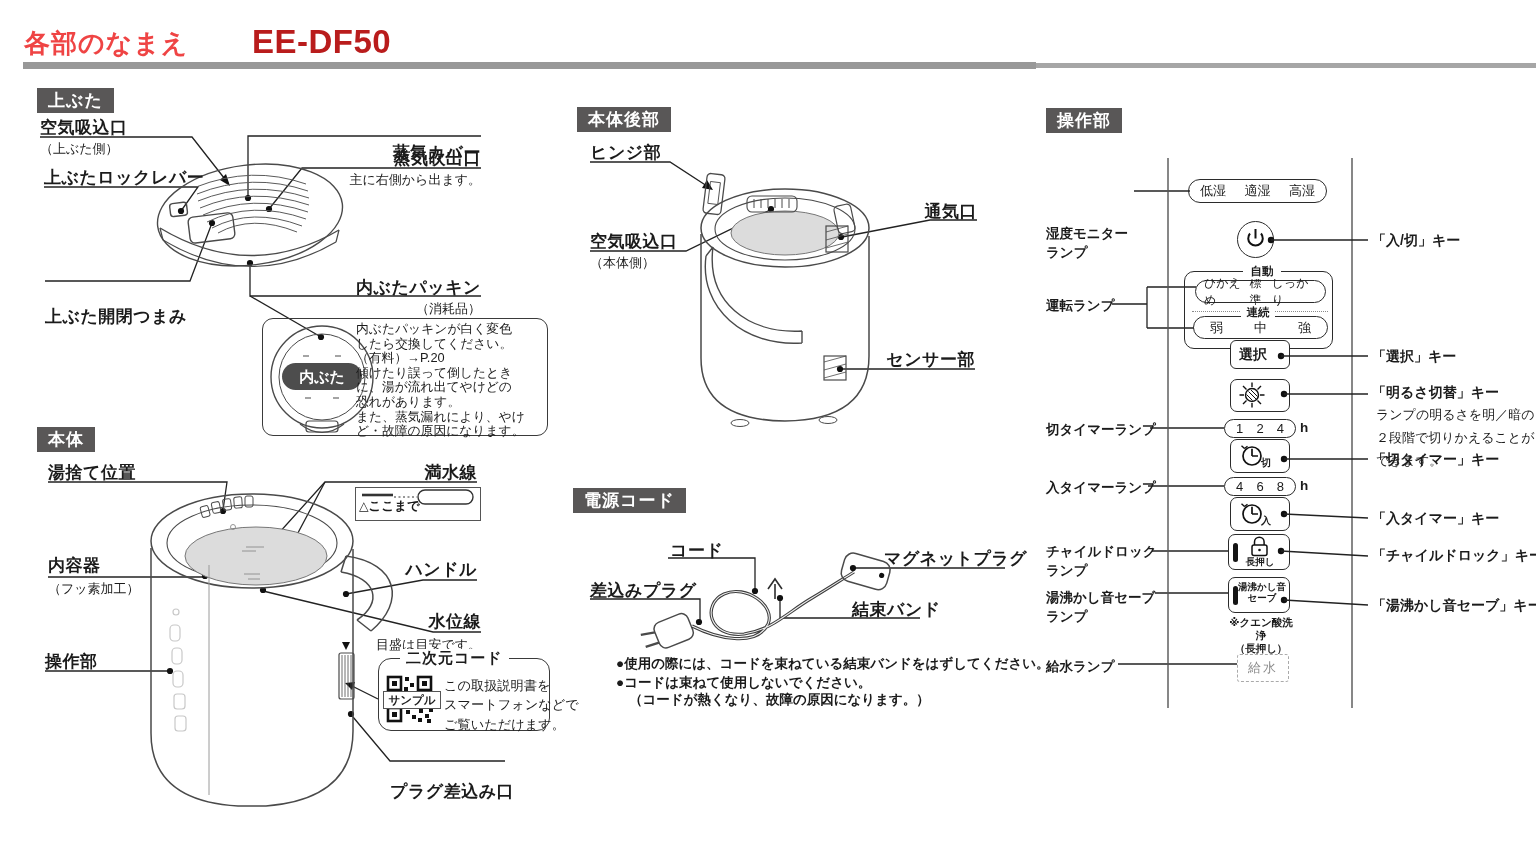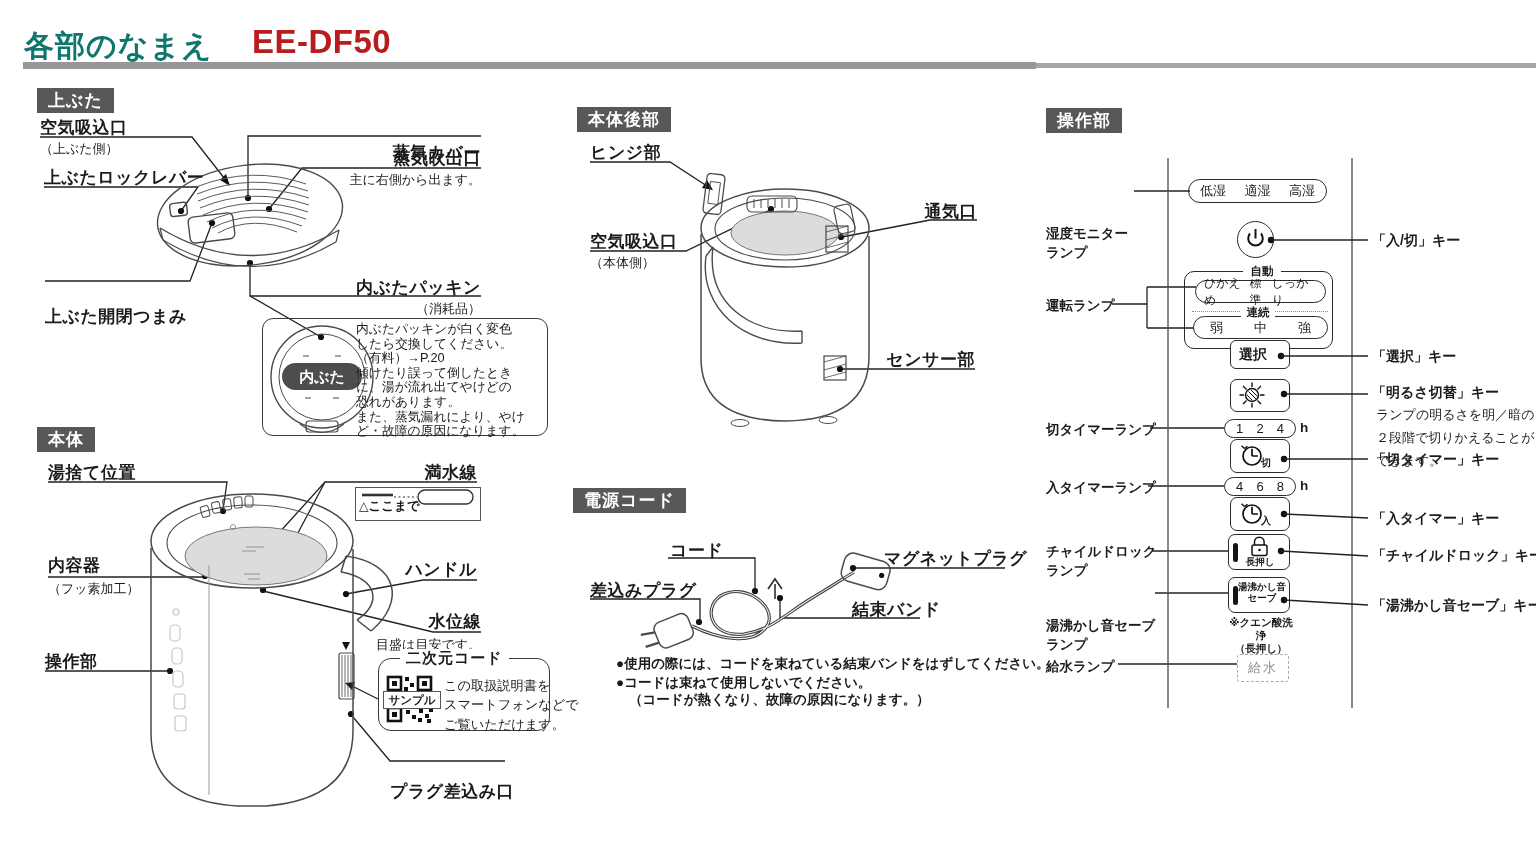--- a/index.html
+++ b/index.html
@@ -5,21 +5,21 @@
   * { margin:0; padding:0; box-sizing:border-box; }
   html,body { width:1536px; height:858px; }
   body {
     position:relative; background:#fff; overflow:hidden;
     font-family:"Liberation Sans","DejaVu Sans",sans-serif; color:#1b1b1b;
   }
   svg.layer { position:absolute; left:0; top:0; pointer-events:none; }
   #art-under { z-index:0; }
   #art-over  { z-index:6; }
   .abs  { position:absolute; z-index:2; }
-  .ttl  { font-weight:bold; font-size:30px; letter-spacing:1px; color:#0f766e; }
+  .ttl  { font-weight:bold; font-size:26px; letter-spacing:1px; color:#ef4444; }
   .ttl2 { font-weight:bold; font-size:33px; letter-spacing:0.5px; color:#b91c1c; }
   .rule { position:absolute; z-index:1; }
   .badge{ position:absolute; z-index:2; background:#595757; color:#fff; font-weight:bold;
           font-size:17px; line-height:25px; padding:0 11px; letter-spacing:1px; }
   .lbl  { position:absolute; z-index:2; font-weight:bold; font-size:17px; letter-spacing:0.5px; white-space:nowrap; }
   .sub  { position:absolute; z-index:2; font-size:13px; white-space:nowrap; }
   .note { position:absolute; z-index:2; font-size:12.8px; line-height:14.6px; white-space:pre-line; }
   .rbox { position:absolute; z-index:2; border:1.6px solid #3a3a3a; border-radius:11px; background:transparent; }
   .plbl { position:absolute; z-index:2; font-weight:bold; font-size:13.5px; line-height:19px; white-space:pre-line; }
   .klbl { position:absolute; z-index:2; font-weight:bold; font-size:14px; white-space:nowrap; }
@@ -351,21 +351,21 @@
 <span class="klbl" style="left:1372px; top:510px;">「入タイマー」キー</span>
 
 <div class="plbl" style="left:1046px; top:542px;">チャイルドロック
 ランプ</div>
 <div class="btn" style="left:1228px; top:534px; width:62px; height:36px;">
   <div class="pill" style="left:4px; top:8px;"></div>
 </div>
 <span class="tiny" style="left:1240px; top:556px; width:40px; font-size:9.5px;">長押し</span>
 <span class="klbl" style="left:1372px; top:547px;">「チャイルドロック」キー</span>
 
-<div class="plbl" style="left:1046px; top:616px;">湯沸かし音セーブ
+<div class="plbl" style="left:1046px; top:588px;">湯沸かし音セーブ
 ランプ</div>
 <div class="btn" style="left:1228px; top:577px; width:62px; height:36px;">
   <div class="pill" style="left:4px; top:8px;"></div>
 </div>
 <div class="tiny" style="left:1237px; top:581px; width:50px; font-size:9.5px; line-height:11px;">湯沸かし音
 セーブ</div>
 <span class="klbl" style="left:1372px; top:597px;">「湯沸かし音セーブ」キー</span>
 <div class="tiny" style="left:1226px; top:616px; width:70px; font-size:10.5px; line-height:13px; z-index:2;">※クエン酸洗浄
 （長押し）</div>
 

